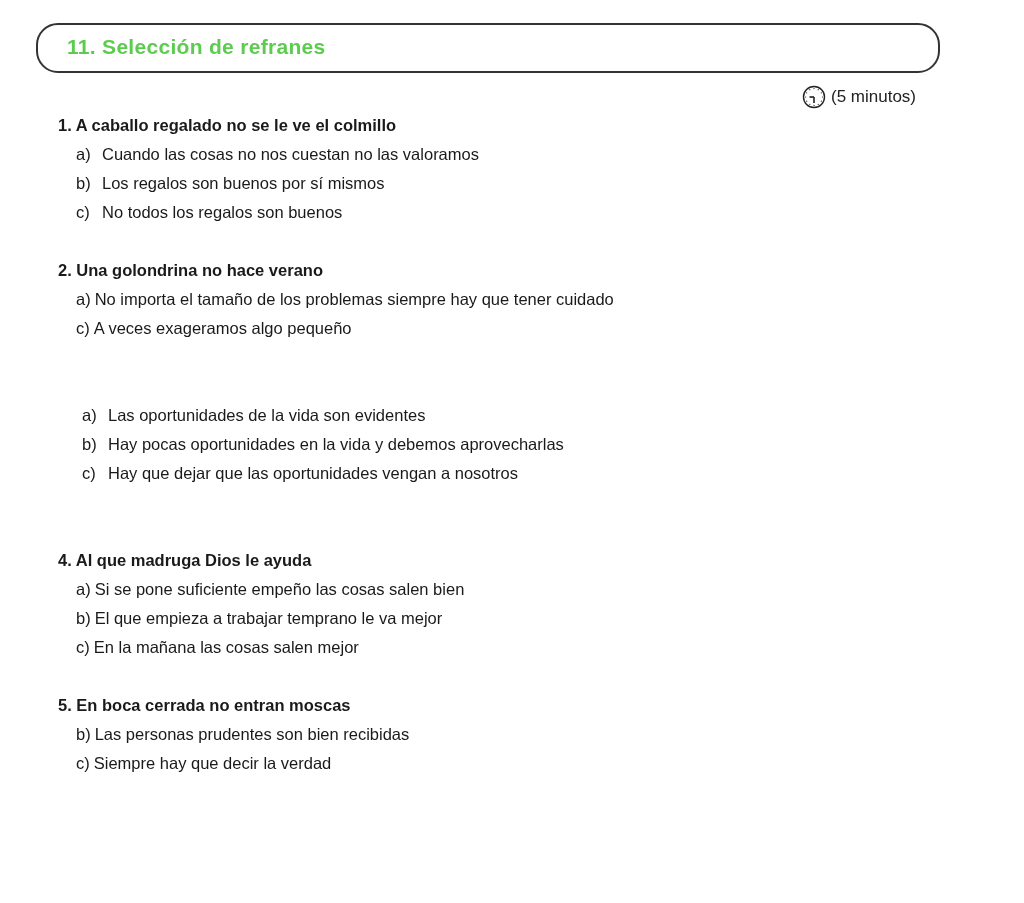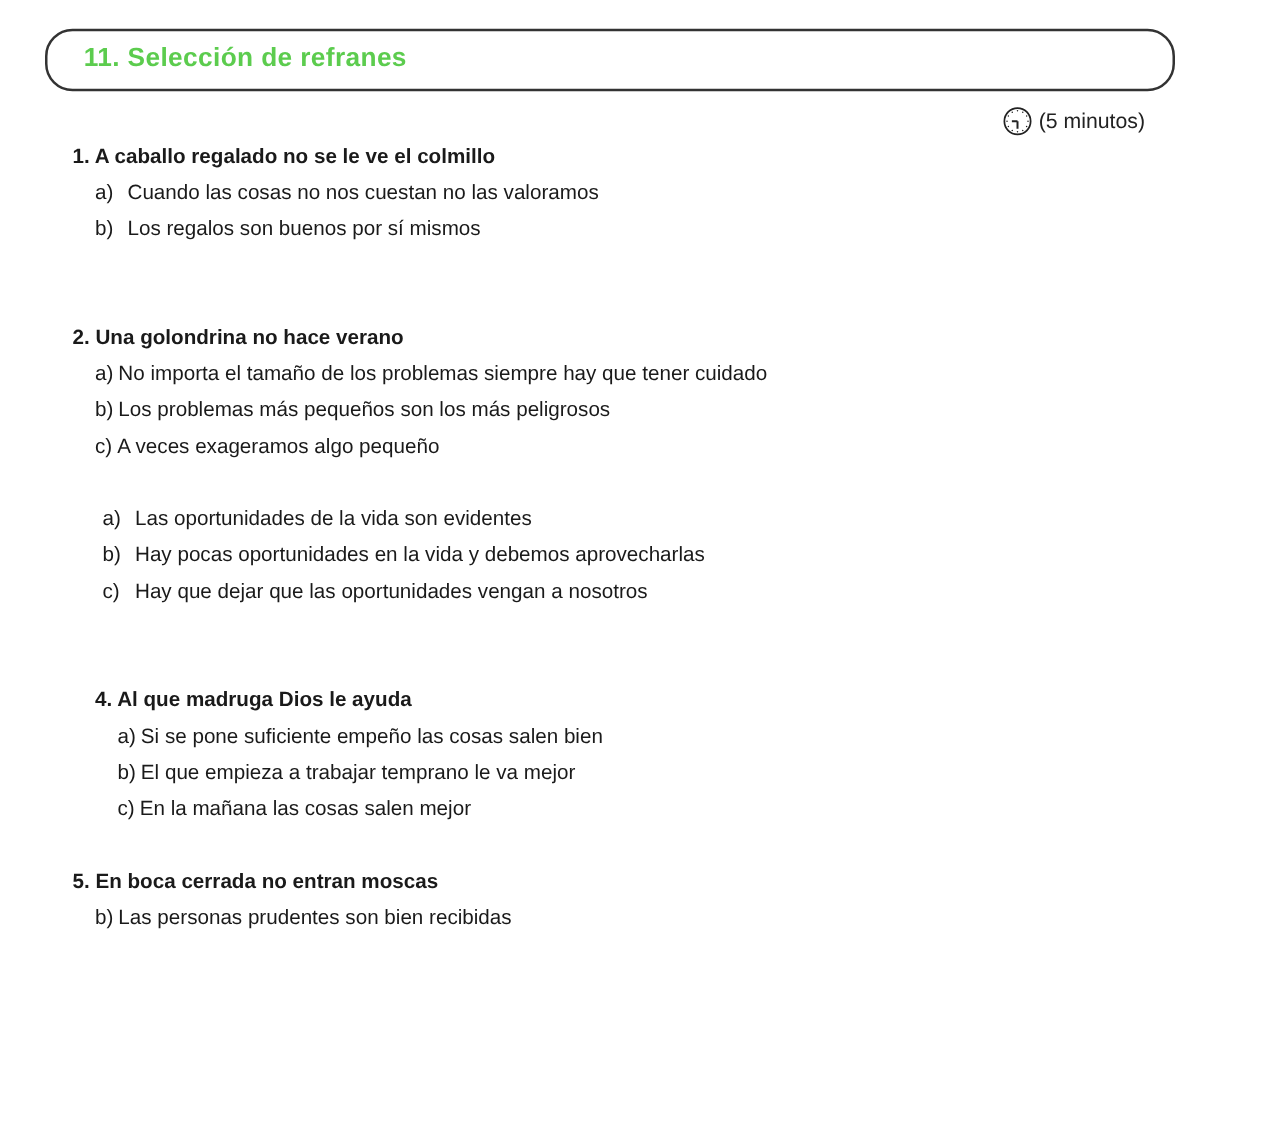--- a/index.html
+++ b/index.html
@@ -54,38 +54,39 @@
       <line x1="12" y1="12" x2="7.5" y2="12" stroke="#222" stroke-width="1.6"></line>
     </svg>
     <span>(5 minutos)</span>
   </div>
 </div>
 
 <div class="question wide" style="top:115px;">
   <div class="q-title">1. A caballo regalado no se le ve el colmillo</div>
   <div class="q-option"><span class="letter">a)</span><span>Cuando las cosas no nos cuestan no las valoramos</span></div>
   <div class="q-option"><span class="letter">b)</span><span>Los regalos son buenos por sí mismos</span></div>
+  <div class="q-option"><span class="letter">c)</span><span>No todos los regalos son buenos</span></div>
 </div>
 
 <div class="question narrow" style="top:260px;">
   <div class="q-title">2. Una golondrina no hace verano</div>
   <div class="q-option"><span class="letter">a)</span><span>No importa el tamaño de los problemas siempre hay que tener cuidado</span></div>
-  <div class="q-option"><span class="letter">b)</span><span>Los problemas más pequeños son los más peligrosos</span></div>
   <div class="q-option"><span class="letter">c)</span><span>A veces exageramos algo pequeño</span></div>
 </div>
 
 <div class="question wide q3" style="top:405px;">
   <div class="q-option"><span class="letter">a)</span><span>Las oportunidades de la vida son evidentes</span></div>
   <div class="q-option"><span class="letter">b)</span><span>Hay pocas oportunidades en la vida y debemos aprovecharlas</span></div>
   <div class="q-option"><span class="letter">c)</span><span>Hay que dejar que las oportunidades vengan a nosotros</span></div>
 </div>
 
-<div class="question narrow" style="top:550px;margin-left:18px;">
+<div class="question narrow" style="top:550px;">
   <div class="q-title">4. Al que madruga Dios le ayuda</div>
   <div class="q-option"><span class="letter">a)</span><span>Si se pone suficiente empeño las cosas salen bien</span></div>
   <div class="q-option"><span class="letter">b)</span><span>El que empieza a trabajar temprano le va mejor</span></div>
   <div class="q-option"><span class="letter">c)</span><span>En la mañana las cosas salen mejor</span></div>
 </div>
 
 <div class="question narrow" style="top:695px;">
   <div class="q-title">5. En boca cerrada no entran moscas</div>
   <div class="q-option"><span class="letter">b)</span><span>Las personas prudentes son bien recibidas</span></div>
+  <div class="q-option"><span class="letter">c)</span><span>Siempre hay que decir la verdad</span></div>
 </div>
 
 </body></html>

